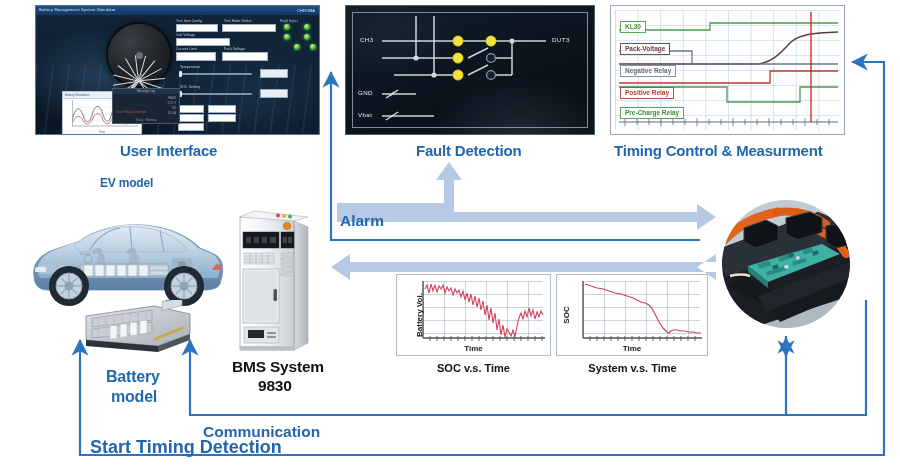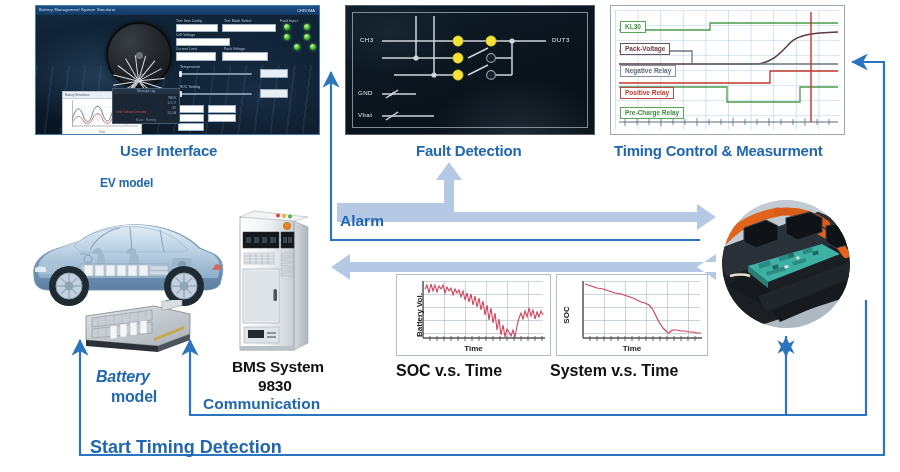--- a/index.html
+++ b/index.html
@@ -192,22 +192,22 @@
     transform:translateY(-50%) rotate(-90deg);
     transform-origin:center center;
     font-size:8px;font-weight:bold;color:#1a1a1a;white-space:nowrap;
   }
   .mini .xlab{
     position:absolute;left:0;right:0;bottom:2px;text-align:center;
     font-size:8px;font-weight:bold;color:#1a1a1a;
   }
   .mini svg{position:absolute;left:0;top:0;}
   .mini-cap{
-    position:absolute;font-size:16px;font-weight:bold;color:#111;
-    white-space:nowrap;text-align:left;
+    position:absolute;font-size:11px;font-weight:bold;color:#111;
+    white-space:nowrap;text-align:center;
   }
 
   
   #arrows{position:absolute;left:0;top:0;width:900px;height:472px;pointer-events:none;}
   .arrowlabel{
     position:absolute;color:#2167b0;font-weight:bold;white-space:nowrap;
   }
 </style>
 </head>
 <body>
@@ -610,21 +610,21 @@
         <rect x="60" y="25" width="7" height="13" transform="skewY(-4)"></rect>
       </g>
 
       <rect x="82" y="22" width="20" height="9" fill="#d8dde2" stroke="#9aa2a9" stroke-width="0.6" transform="skewY(-14)"></rect>
       <rect x="86" y="19" width="8" height="4" fill="#3fa8a0" transform="skewY(-14)"></rect>
 
       <path d="M74,38 L104,26 L104,29 L74,41 Z" fill="#c8a84a"></path>
     </svg>
   </div>
 
-  <div class="caption" style="left:96px;top:368px;font-size:16px;text-align:center;font-style:italic;">Battery</div>
+  <div class="caption" style="left:106px;top:368px;font-size:16px;text-align:center;">Battery</div>
   <div class="caption" style="left:111px;top:388px;font-size:16px;">model</div>
 
   <div class="abs" id="testbed">
     <svg width="80" height="150" viewBox="0 0 80 150">
       <defs>
         <linearGradient id="cabG" x1="0" y1="0" x2="1" y2="0">
           <stop offset="0%" stop-color="#ffffff"></stop>
             <stop offset="55%" stop-color="#eceff2"></stop>
           <stop offset="100%" stop-color="#c9ced3"></stop>
         </linearGradient>
@@ -821,16 +821,16 @@
                 84,27 88,28 92,30 94,32 96,35 98,39 100,43 102,47 104,50 106,53
                 108,55 110,57 112,58 114,56 116,55 118,55 120,55 124,56 128,56
                 132,57 136,57 140,58 144,58"></polyline>
     </svg>
     <div class="ylab">SOC</div>
     <div class="xlab">Time</div>
   </div>
   <div class="mini-cap" style="left:550px;top:362px;width:165px;">System v.s. Time</div>
 
   <div class="arrowlabel" style="left:340px;top:212px;font-size:15.5px;">Alarm</div>
-  <div class="arrowlabel" style="left:203px;top:395px;font-size:15.5px;">Communication</div>
+  <div class="arrowlabel" style="left:203px;top:423px;font-size:15.5px;">Communication</div>
   <div class="arrowlabel" style="left:90px;top:437px;font-size:18px;">Start  Timing Detection</div>
 
 </div>
 
 </body></html>

